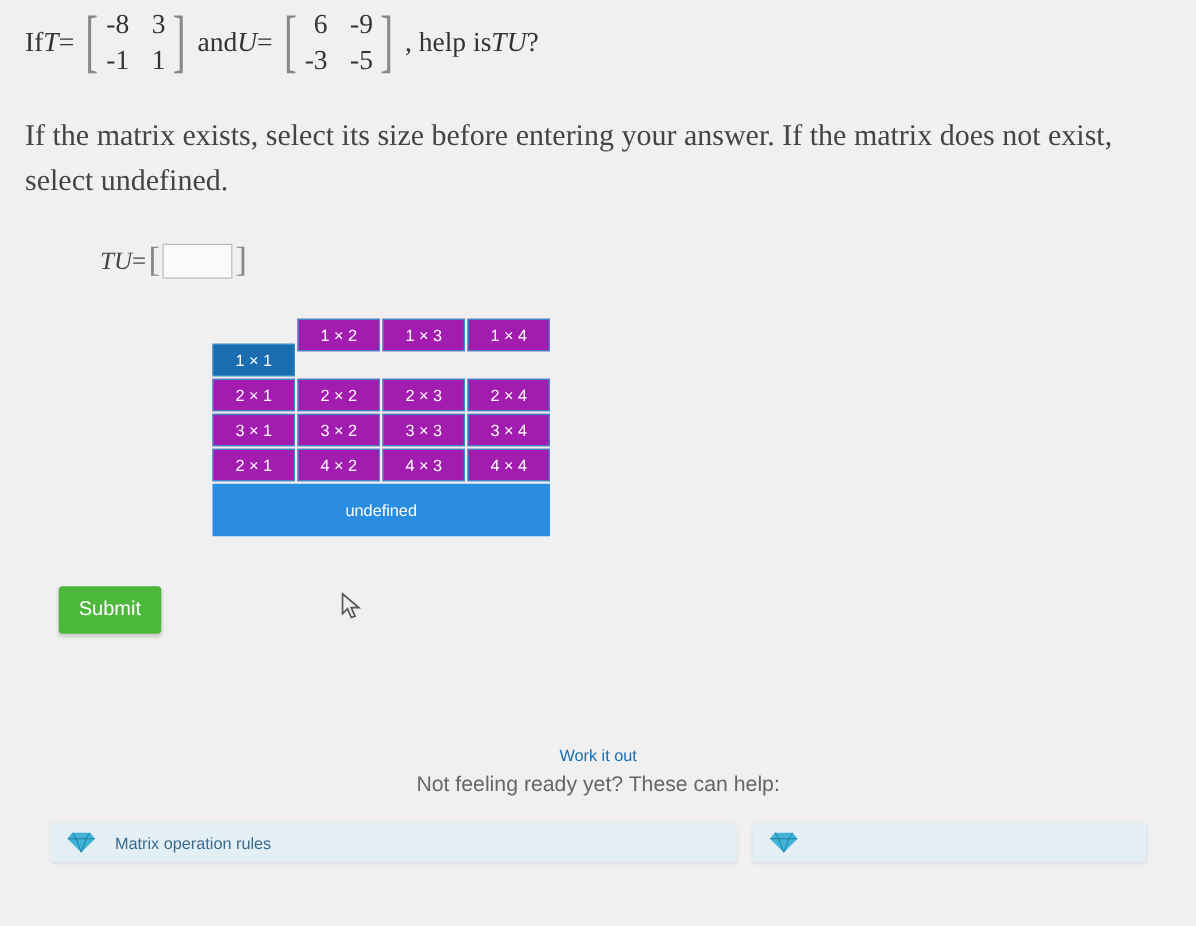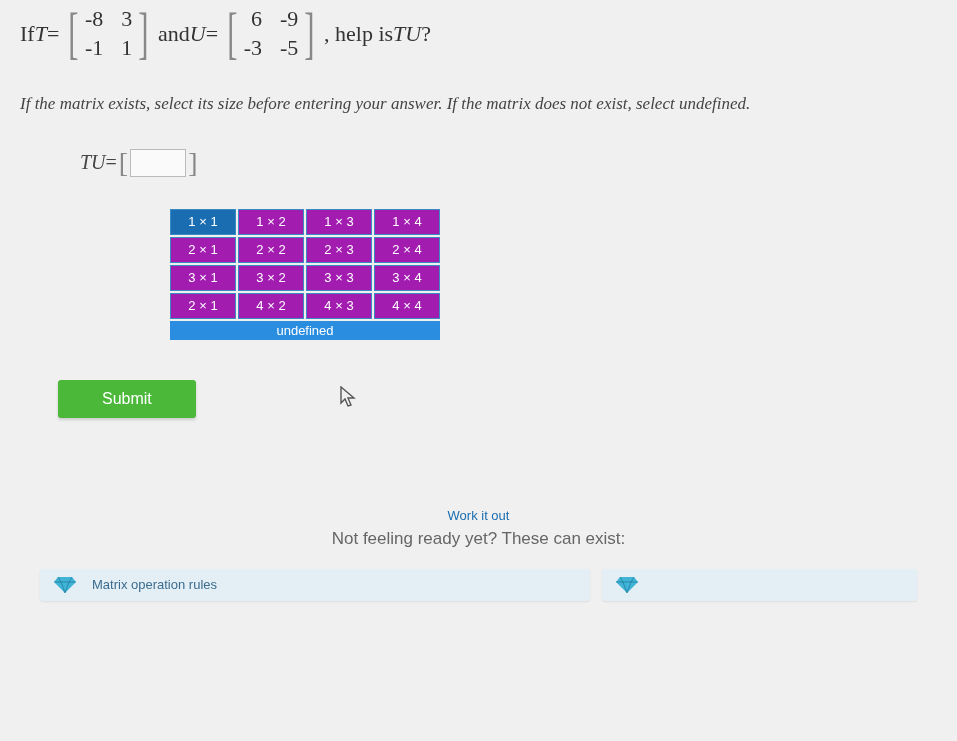--- a/index.html
+++ b/index.html
@@ -34,22 +34,21 @@
 .matrix-grid {
   display: grid;
   grid-template-columns: auto auto;
   gap: 3px 18px;
   font-size: 22px;
   color: #333;
   text-align: right;
   padding: 0 2px;
 }
 .instructions {
-  font-style: italic;
-  font-size: 17px;
+  font-size: 24px;
   color: #444;
   margin: 15px 20px 30px 0;
   line-height: 1.5;
 }
 .answer-row {
   display: flex;
   align-items: center;
   font-size: 20px;
   font-style: italic;
   color: #444;
@@ -83,41 +82,42 @@
   font-size: 13px;
   height: 26px;
   display: flex;
   align-items: center;
   justify-content: center;
   cursor: pointer;
   border: 1px solid #3a8ac4;
 }
 .size-cell.selected {
   background: #1a6db0;
+  margin-top: 20px;
 }
 .undefined-cell {
   grid-column: 1 / 5;
   background: #2a8de0;
   color: #fff;
   font-size: 13px;
-  height: 19px;
+  height: 42px;
   display: flex;
   align-items: center;
   justify-content: center;
   cursor: pointer;
 }
 .submit-btn {
   background: #4cb83a;
   color: #fff;
   font-family: Verdana, sans-serif;
   font-size: 16px;
-  padding: 10px 44px;
+  padding: 10px 16px;
   border: none;
   border-radius: 3px;
-  margin-left: 38px;
+  margin-left: 27px;
   cursor: pointer;
   box-shadow: 0 2px 3px rgba(0,0,0,0.15);
 }
 .cursor-icon {
   font-size: 20px;
   color: #555;
   margin-left: 140px;
   display: inline-block;
   vertical-align: middle;
 }
@@ -232,21 +232,21 @@
   <button class="submit-btn">Submit</button>
   <span class="cursor-icon">
     <svg width="16" height="22" viewBox="0 0 16 22">
         <path d="M1 1 L1 17 L5 13 L8 20 L11 19 L8 12 L14 12 Z" fill="none" stroke="#555" stroke-width="1.4"></path>
       </svg>
   </span>
 </div>
 
 <div class="workout">
   <div class="workout-title">Work it out</div>
-  <div class="workout-sub">Not feeling ready yet? These can exist:</div>
+  <div class="workout-sub">Not feeling ready yet? These can help:</div>
 </div>
 
 <div class="help-cards">
   <div class="help-card" style="flex:1">
     <span class="diamond-icon">
       <svg viewBox="0 0 22 16">
           <path d="M4 0 L18 0 L22 5 L11 16 L0 5 Z" fill="#3fb4d6"></path>
           <path d="M4 0 L7 5 L11 16 L15 5 L18 0 M0 5 L22 5" stroke="#1a6d8f" stroke-width="0.6" fill="none"></path>
         </svg>
     </span>

